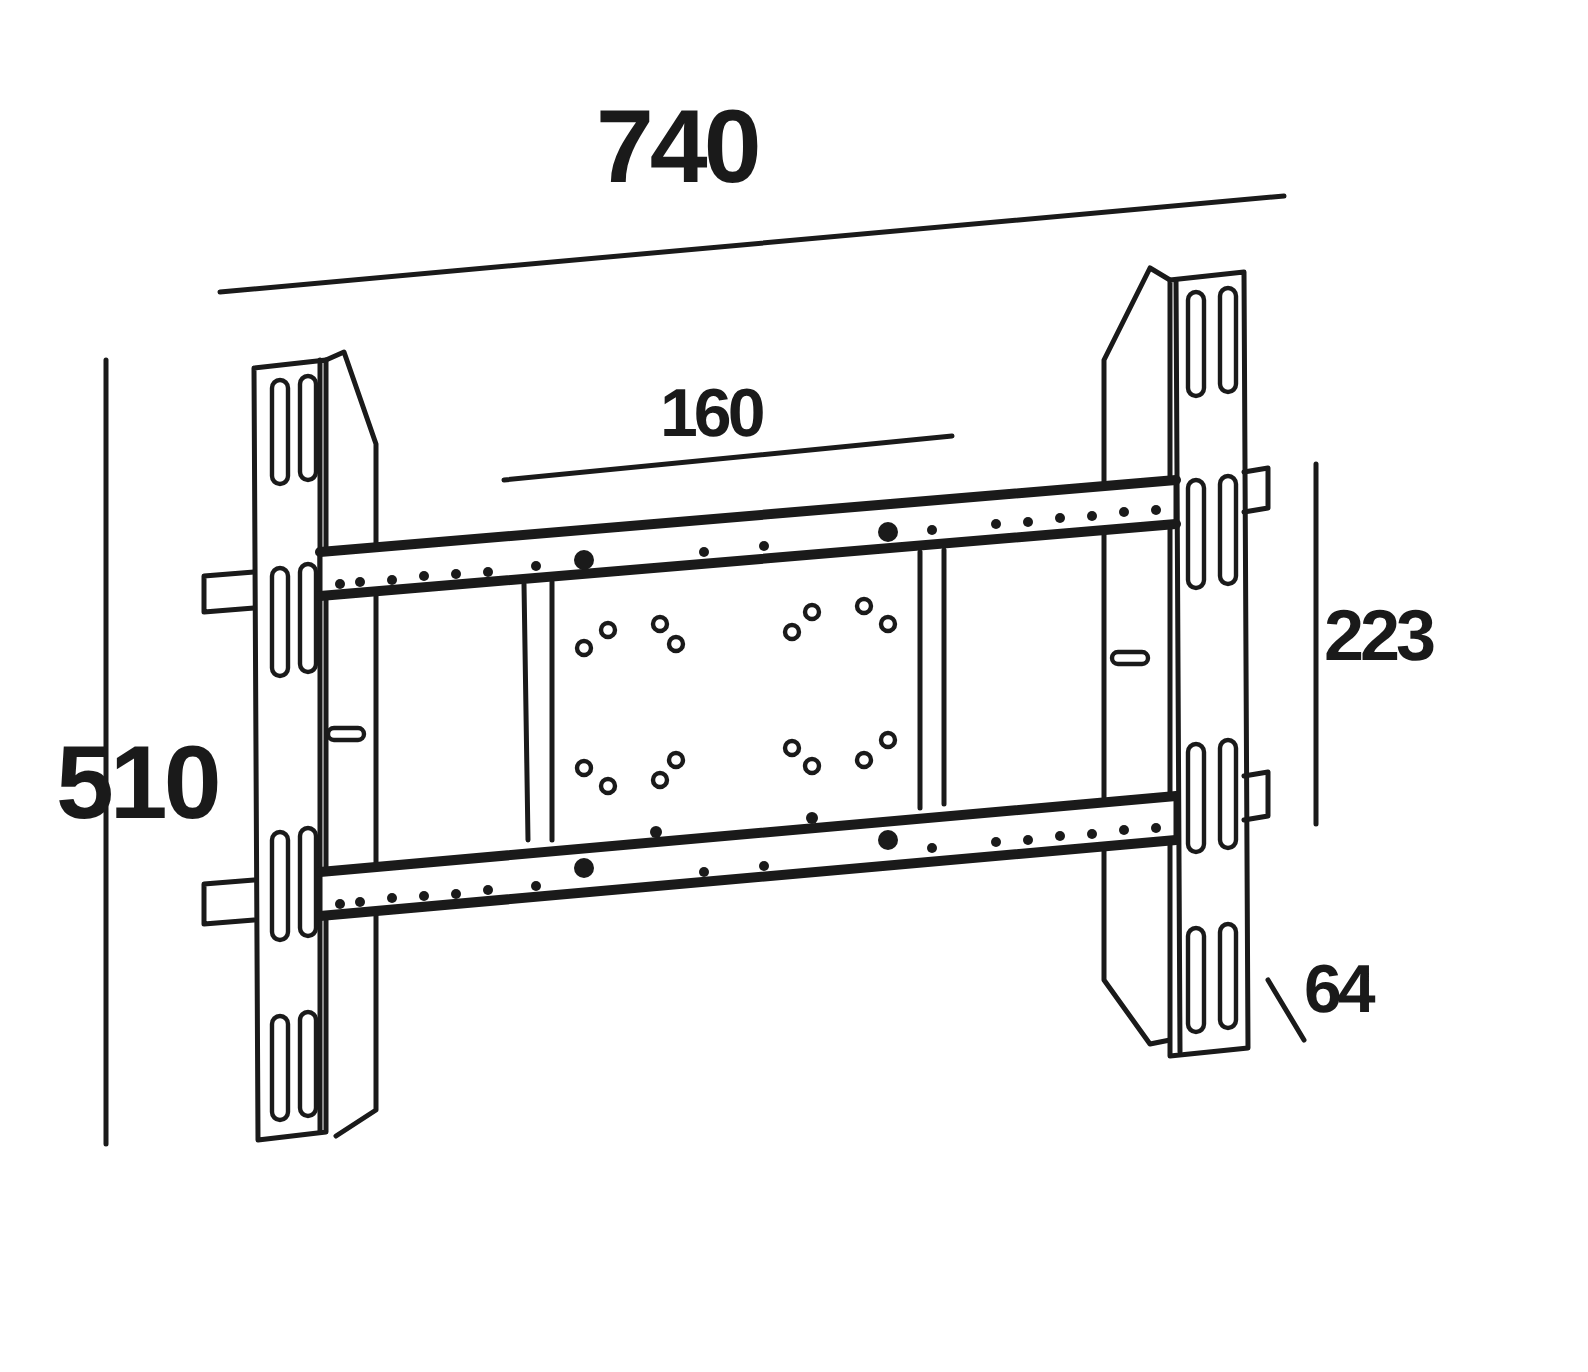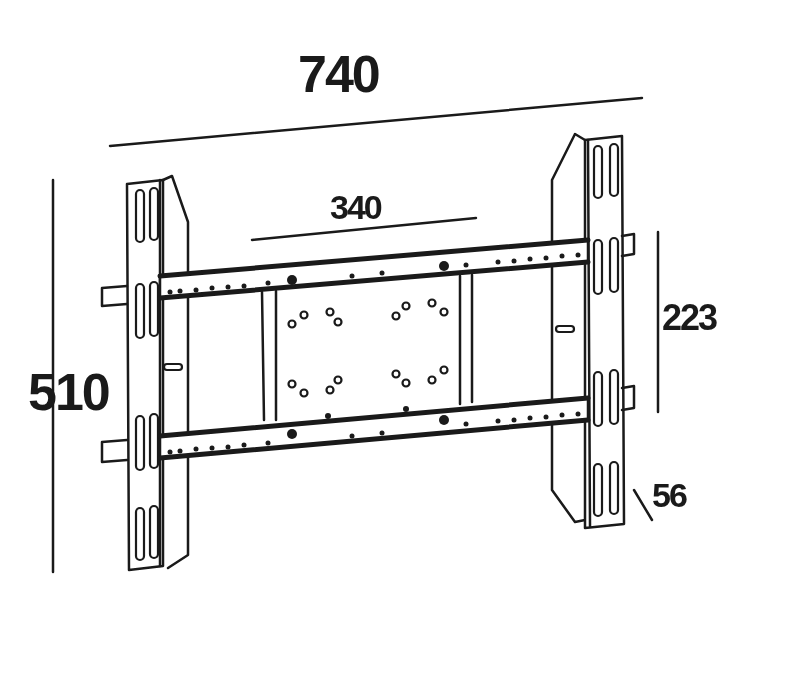--- a/index.html
+++ b/index.html
@@ -136,16 +136,16 @@
       <circle cx="578" cy="414" r="2.5"></circle>
       <circle cx="292" cy="434" r="5"></circle>
         <circle cx="444" cy="420" r="5"></circle>
       <circle cx="328" cy="416" r="3"></circle>
         <circle cx="406" cy="409" r="3"></circle>
     </g>
   </g>
 </svg>
 
 <div class="lbl lbl-740">740</div>
-<div class="lbl lbl-260">340</div>
+<div class="lbl lbl-260">160</div>
 <div class="lbl lbl-420">510</div>
 <div class="lbl lbl-223">223</div>
-<div class="lbl lbl-36">56</div>
+<div class="lbl lbl-36">64</div>
 
 </body></html>

